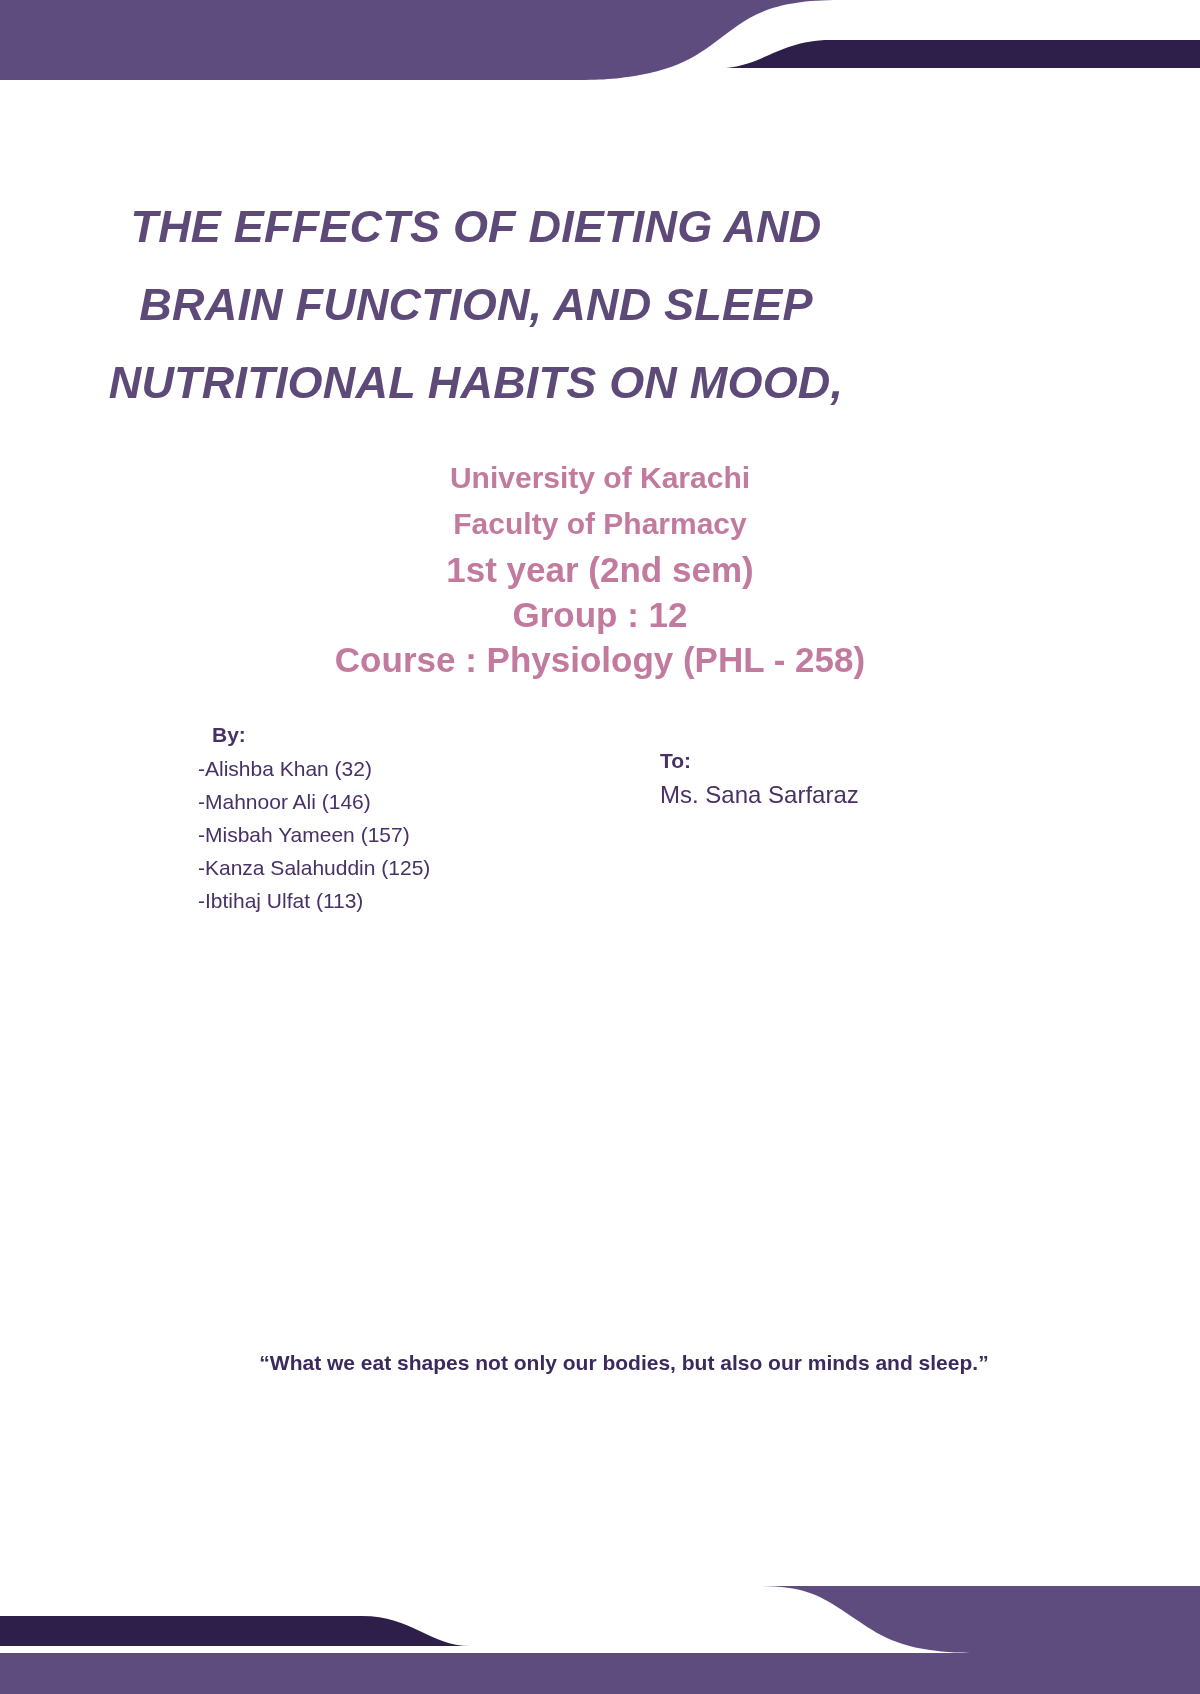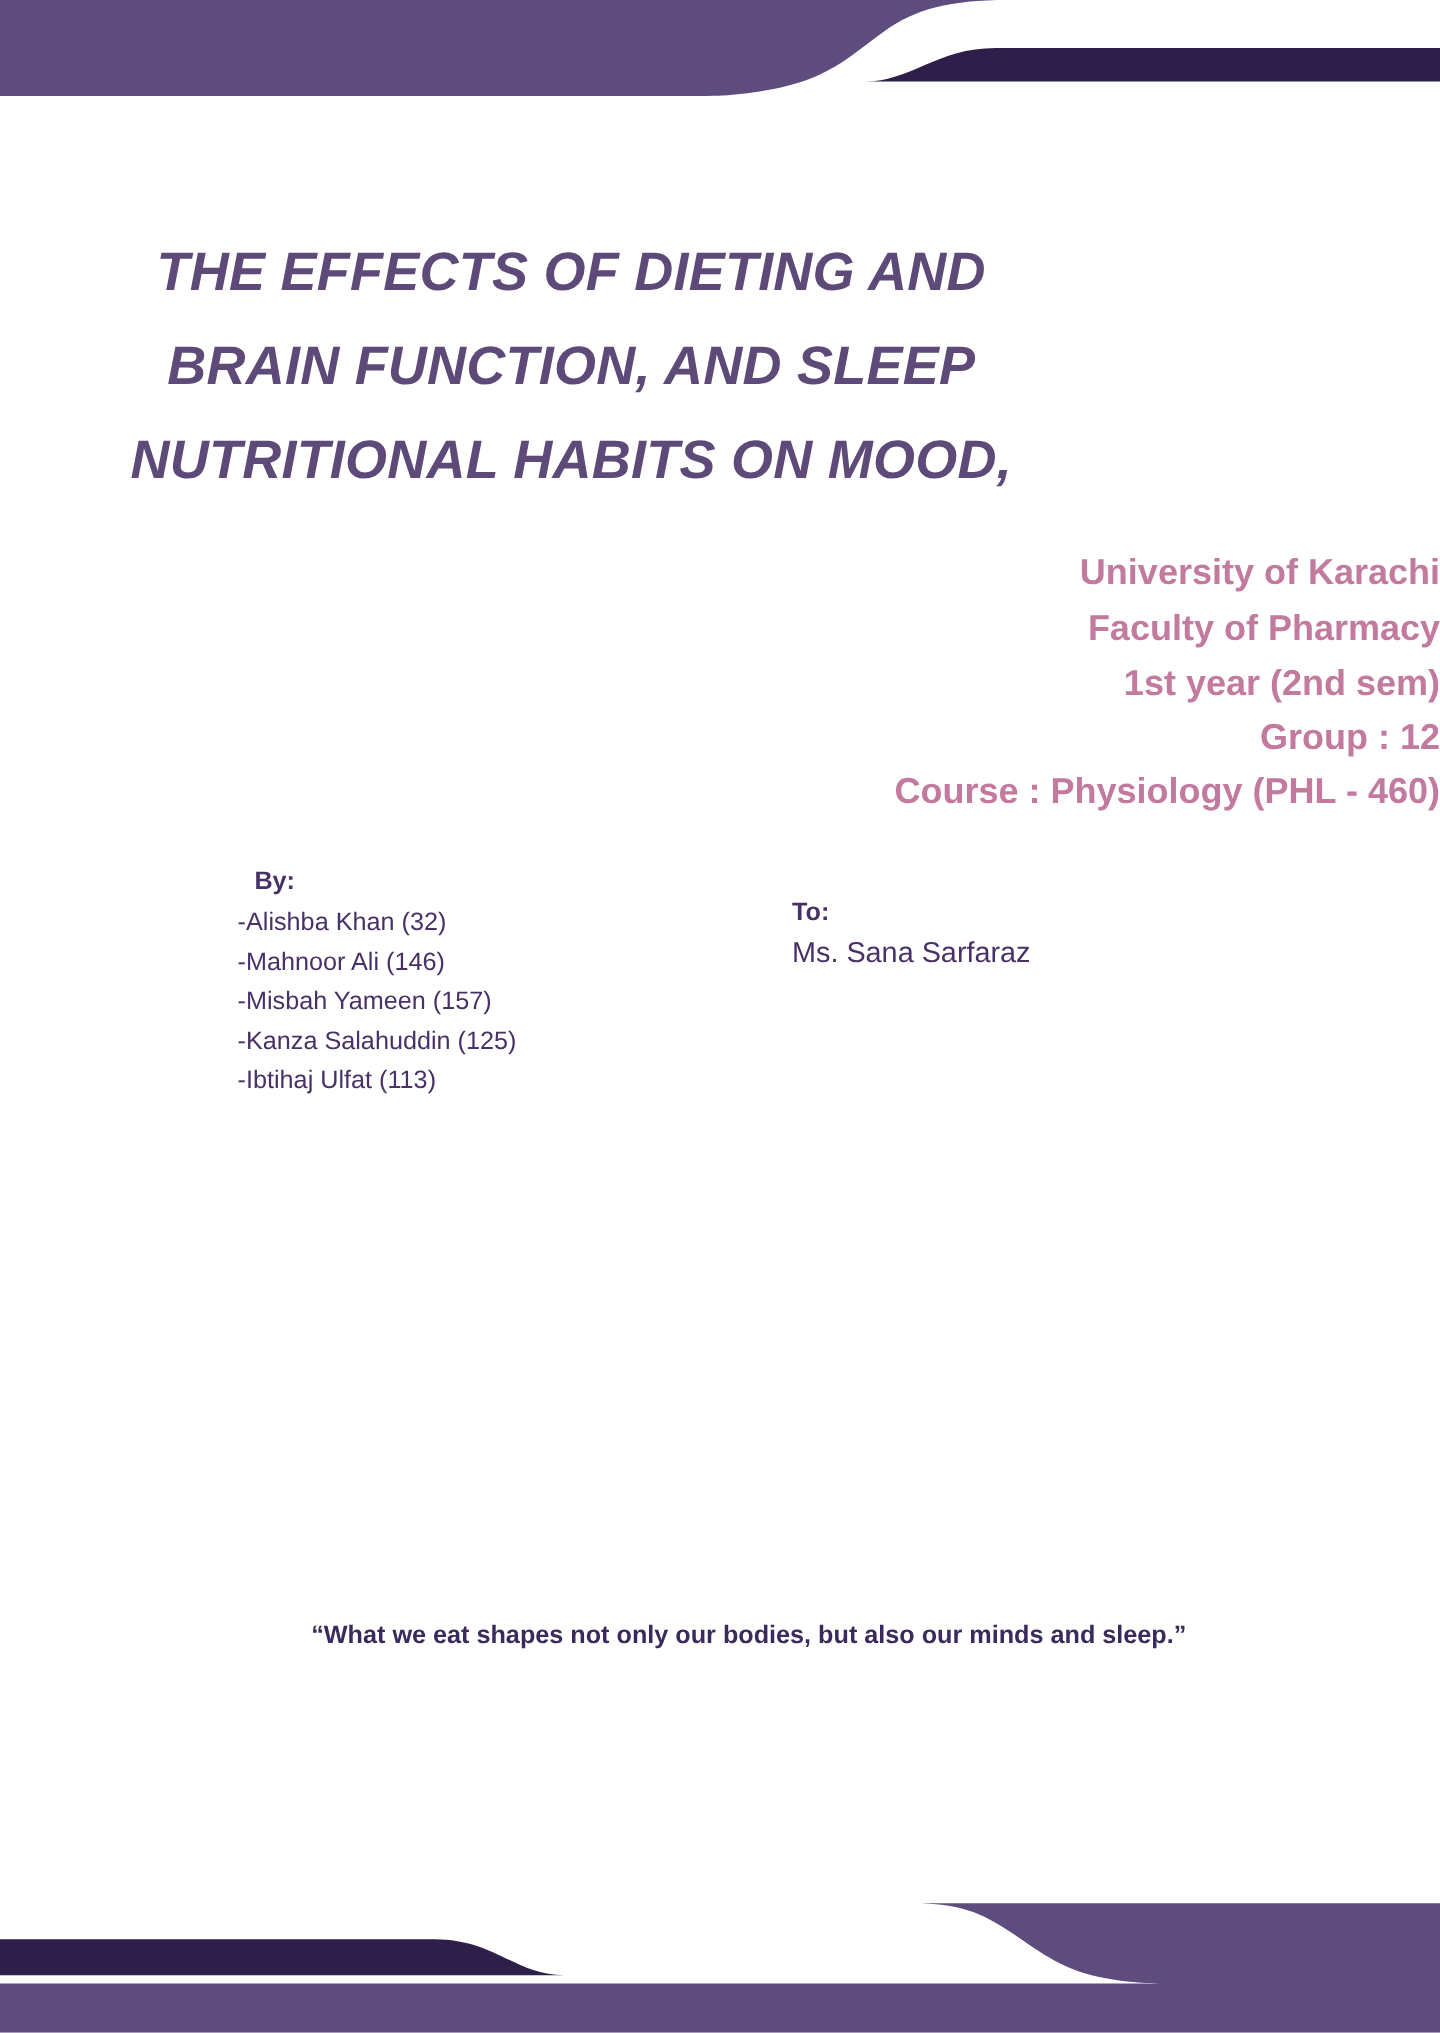--- a/index.html
+++ b/index.html
@@ -60,24 +60,24 @@
     letter-spacing: 0.2px;
     white-space: nowrap;
   }
 
   
   .subtitle-block {
     position: absolute;
     top: 455px;
     left: 0;
     width: 1200px;
-    text-align: right;
+    text-align: center;
   }
   .subtitle-line {
-    font-size: 30px;
+    font-size: 35px;
     line-height: 45px;
     font-weight: 700;
     color: #C27A9E;
     white-space: nowrap;
   }
   .subtitle-line.large {
     font-size: 30px;
     line-height: 46px;
   }
 
@@ -166,21 +166,21 @@
     <div class="title-line">THE EFFECTS OF DIETING AND</div>
     <div class="title-line">BRAIN FUNCTION, AND SLEEP</div>
     <div class="title-line">NUTRITIONAL HABITS ON MOOD,</div>
   </div>
 
   <div class="subtitle-block">
     <div class="subtitle-line large">University of Karachi</div>
     <div class="subtitle-line large">Faculty of Pharmacy</div>
     <div class="subtitle-line">1st year (2nd sem)</div>
     <div class="subtitle-line">Group : 12</div>
-    <div class="subtitle-line">Course : Physiology (PHL - 460)</div>
+    <div class="subtitle-line">Course : Physiology (PHL - 258)</div>
   </div>
 
   <div class="credits">
 
     <div class="credits-col-by">
       <div class="credits-heading">By:</div>
 
       <div class="credit-row">
         <span class="credit-name">-Alishba Khan</span>
         <span class="credit-id">(32)</span>

